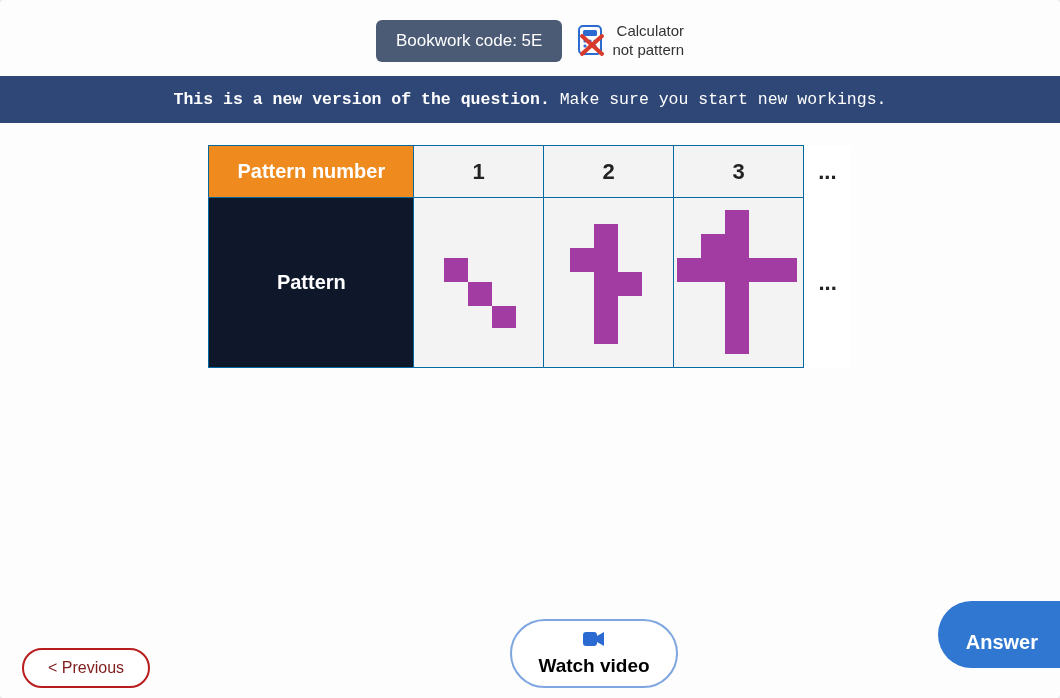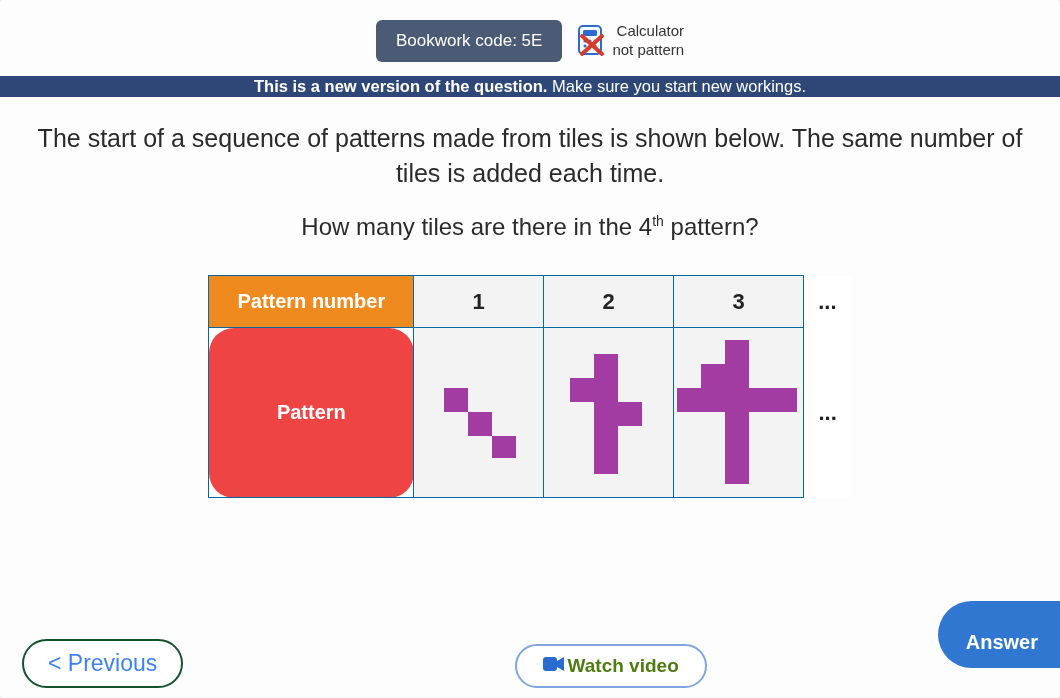--- a/index.html
+++ b/index.html
@@ -4,39 +4,39 @@
 <style>
 * { margin:0; padding:0; box-sizing:border-box; }
 body { font-family: Arial, Helvetica, sans-serif; background:#e8e9ea; width:1060px; height:698px; overflow:hidden; position:relative; }
 .page { background:#fdfdfd; border-radius:4px; margin:0; min-height:698px; position:relative; }
 .top-row { display:flex; gap:14px; align-items:center; justify-content:center; padding:20px 0 14px 0;text-align:right; }
 .code-pill { background:#4b5b76; color:#fff; font-size:17px; padding:11px 20px; border-radius:6px; font-weight:500; }
 .calc-group { display:flex; align-items:center; gap:6px; }
 .calc-icon-wrap { position:relative; width:30px; height:34px; }
 .calc-icon-wrap svg { display:block; }
 .calc-text { font-size:15px; color:#333; line-height:1.25; }
-.banner { background:#2f4777; color:#fff; text-align:center; padding:1px 0; font-size:16.5px; }
+.banner { background:#2f4777; color:#fff; text-align:center; padding:14px 0; font-size:16.5px;font-family:Liberation Mono, monospace; }
 .banner b { font-weight:700; }
 .question { padding:24px 32px 12px 32px; text-align:center; color:#2b2b2b; }
 .q1 { font-size:25px; line-height:1.4; margin-bottom:22px; }
 .q2 { font-size:24px; }
 .q2 sup { font-size:14px; vertical-align:super; }
 .table-wrap { display:flex; justify-content:center; padding:22px 0 0 0; }
 .ptable { border-collapse:collapse; }
 .ptable td, .ptable th { border:1px solid #0369a1; text-align:center; }
 .hdr-cell { background:#ef8a1f; color:#fff; font-weight:700; font-size:20px; padding:14px 28px; }
 .num-cell { background:#f3f3f3; color:#222; font-size:22px; font-weight:700; width:130px; padding:12px 0; }
 .dots-cell { background:#fff; border:none !important; font-size:22px; font-weight:900; padding:0 14px; color:#222; }
-.row-lbl { background:#ef4444; color:#fff; font-weight:700; font-size:20px; padding:0 28px; height:170px; vertical-align:middle;border-radius:25px; }
+.row-lbl { background:#0f172a; color:#fff; font-weight:700; font-size:20px; padding:0 28px; height:170px; vertical-align:middle; }
 .pat-cell { background:#f3f3f3; height:170px; vertical-align:middle; }
 .tile-svg { display:block; margin:0 auto; }
 .bottom-bar { position:absolute; bottom:0; left:0; right:0; display:flex; align-items:flex-end; padding:0 22px 10px 22px; }
-.prev-btn { border:2px solid #14532d; color:#3b82f6; background:#fff; border-radius:999px; padding:9px 24px; font-size:23px; font-weight:500; cursor:pointer; }
+.prev-btn { border:2px solid #b91c1c; color:#7f1d1d; background:#fff; border-radius:999px; padding:9px 24px; font-size:16px; font-weight:500; cursor:pointer; }
 .center-controls { flex:1; display:flex; justify-content:center; padding-bottom:0px; margin-top:-14px; }
-.watch-btn { border:2px solid #7fa6e0; color:#4d7c0f; background:#fff; border-radius:999px; padding:9px 26px; font-size:19px; font-weight:700; cursor:pointer; display:flex; align-items:center; gap:3px; }
+.watch-btn { border:2px solid #7fa6e0; color:#000000; background:#fff; border-radius:999px; padding:9px 26px; font-size:19px; font-weight:700; cursor:pointer; display:flex; align-items:center; gap:3px;flex-direction:column; }
 .answer-btn { position:absolute; right:0; bottom:30px; background:#2f77d0; color:#fff; border:none; border-radius:999px 0 0 999px; padding:30px 22px 14px 28px; font-size:20px; font-weight:600; cursor:pointer; }
 </style>
 </head>
 <body>
 
 <div class="page">
 
   <div class="top-row">
     <div class="code-pill">Bookwork code: 5E</div>
     <div class="calc-group">
@@ -58,26 +58,20 @@
         <div>Calculator</div>
         <div>not pattern</div>
       </div>
     </div>
   </div>
 
   <div class="banner">
     <b>This is a new version of the question.</b><span> Make sure you start new workings.</span>
   </div>
 
-  <div class="question">
-    <div class="q1">The start of a sequence of patterns made from tiles is shown below. The same number of tiles is added each time.</div>
-    <div class="q2">
-      <span>How many tiles are there in the </span><span>4</span><sup>th</sup><span> pattern?</span>
-    </div>
-  </div>
 
   <div class="table-wrap">
     <table class="ptable">
       <tbody>
           <tr>
         <th class="hdr-cell">Pattern number</th>
         <td class="num-cell">1</td>
         <td class="num-cell">2</td>
         <td class="num-cell">3</td>
         <td class="dots-cell">...</td>

